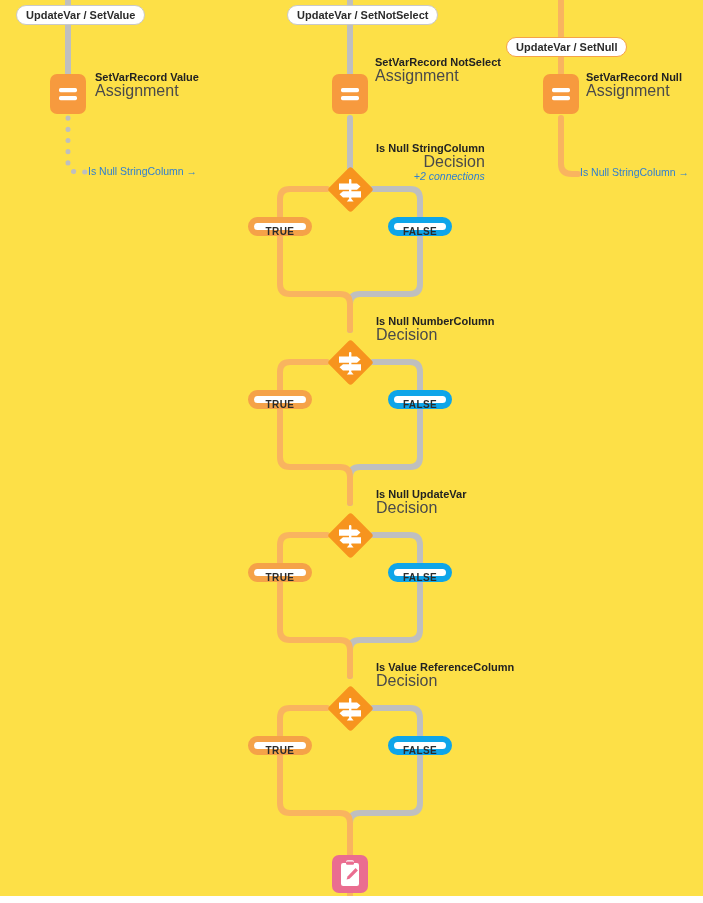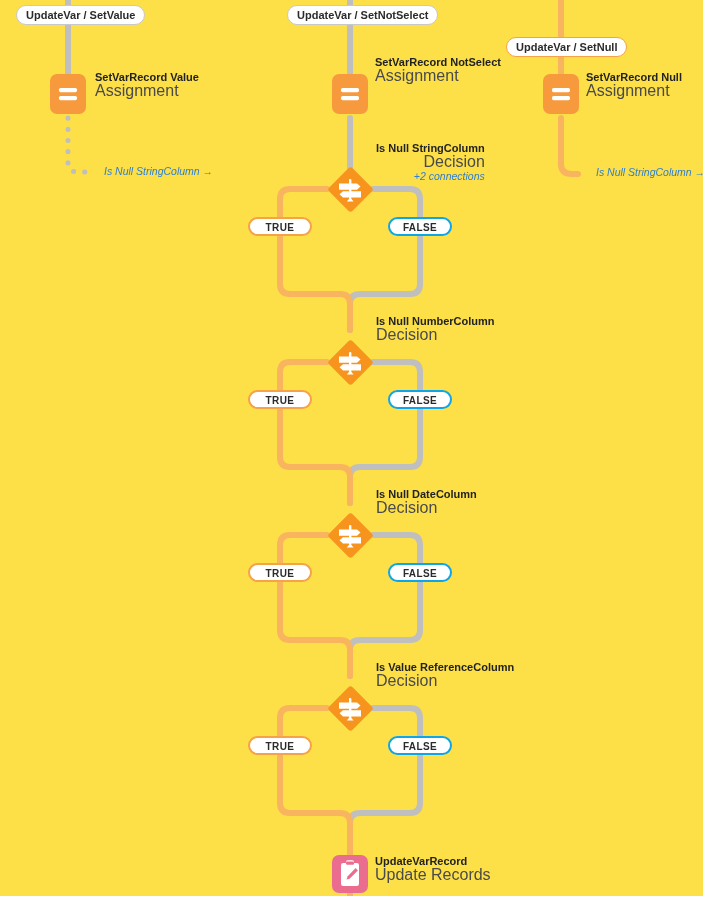--- a/index.html
+++ b/index.html
@@ -50,21 +50,21 @@
 
   
   .branch-pill {
     position: absolute;
     height: 19px;
     line-height: 18px;
     width: 64px;
     text-align: center;
     border-radius: 10px;
     background: #ffffff;
-    border: 2px solid #0ea5e9;
+    border: 6px solid #0ea5e9;
     font-size: 10px;
     font-weight: bold;
     letter-spacing: 0.4px;
     color: #2b2b2b;
     box-sizing: border-box;
     z-index: 5;
   }
   .branch-pill.accent {
     border-color: #f5a248;
   }
@@ -135,25 +135,23 @@
     font-size: 10.5px;
     font-style: italic;
     color: #2f7fd0;
     line-height: 14px;
   }
 
   
   .jump-link {
     position: absolute;
     font-size: 10.5px;
-    font-style: italic;
     color: #2f7fd0;
     white-space: nowrap;
     z-index: 6;
-    margin-left: 16px;
   }
 </style>
 </head>
 <body>
 
 <div id="canvas">
 
   <svg id="edges" viewBox="0 0 703 903" xmlns="http://www.w3.org/2000/svg">
     <defs>
       <style>
@@ -293,21 +291,21 @@
   <div class="node-diamond" style="left:327px; top:512px;">
     <div class="dia"></div>
     <svg class="glyph" viewBox="0 0 46 46">
       <rect x="22" y="13" width="2.4" height="20" rx="1.1" fill="#ffffff"></rect>
       <path d="M 12,17.5 L 30,17.5 L 33.5,20.6 L 30,23.7 L 12,23.7 Z" fill="#ffffff"></path>
       <path d="M 34,25.2 L 16,25.2 L 12.5,28.3 L 16,31.4 L 34,31.4 Z" fill="#ffffff"></path>
       <path d="M 23.2,31.6 L 26.6,35.4 L 19.8,35.4 Z" fill="#ffffff"></path>
     </svg>
   </div>
   <div class="node-label" style="left:376px; top:487px;">
-    <div class="ttl">Is Null DateColumn</div>
+    <div class="ttl">Is Null UpdateVar</div>
     <div class="sub">Decision</div>
   </div>
   <div class="branch-pill accent" style="left:248px; top:563px;">
     <span>TRUE</span>
   </div>
   <div class="branch-pill" style="left:388px; top:563px;">
     <span>FALSE</span>
   </div>
 
   <div class="node-diamond" style="left:327px; top:685px;">
@@ -331,18 +329,14 @@
   </div>
 
   <div class="node-square pinknode" style="left:332px; top:855px;">
     <svg width="36" height="38" viewBox="0 0 36 38">
       <rect x="9" y="8" width="18" height="23" rx="2.2" fill="#ffffff"></rect>
       <rect x="14" y="5.2" width="8" height="4.6" rx="1.6" fill="#ffffff"></rect>
       <rect x="14" y="6.4" width="8" height="3.4" rx="1.2" fill="#ea6d90"></rect>
       <path d="M 23.6,13.1 L 25.9,15.4 L 17.6,23.7 L 14.6,24.6 L 15.5,21.6 Z" fill="#ea6d90"></path>
     </svg>
   </div>
-  <div class="node-label" style="left:375px; top:854px;">
-    <div class="ttl">UpdateVarRecord</div>
-    <div class="sub">Update Records</div>
-  </div>
 
 </div>
 
 </body></html>

